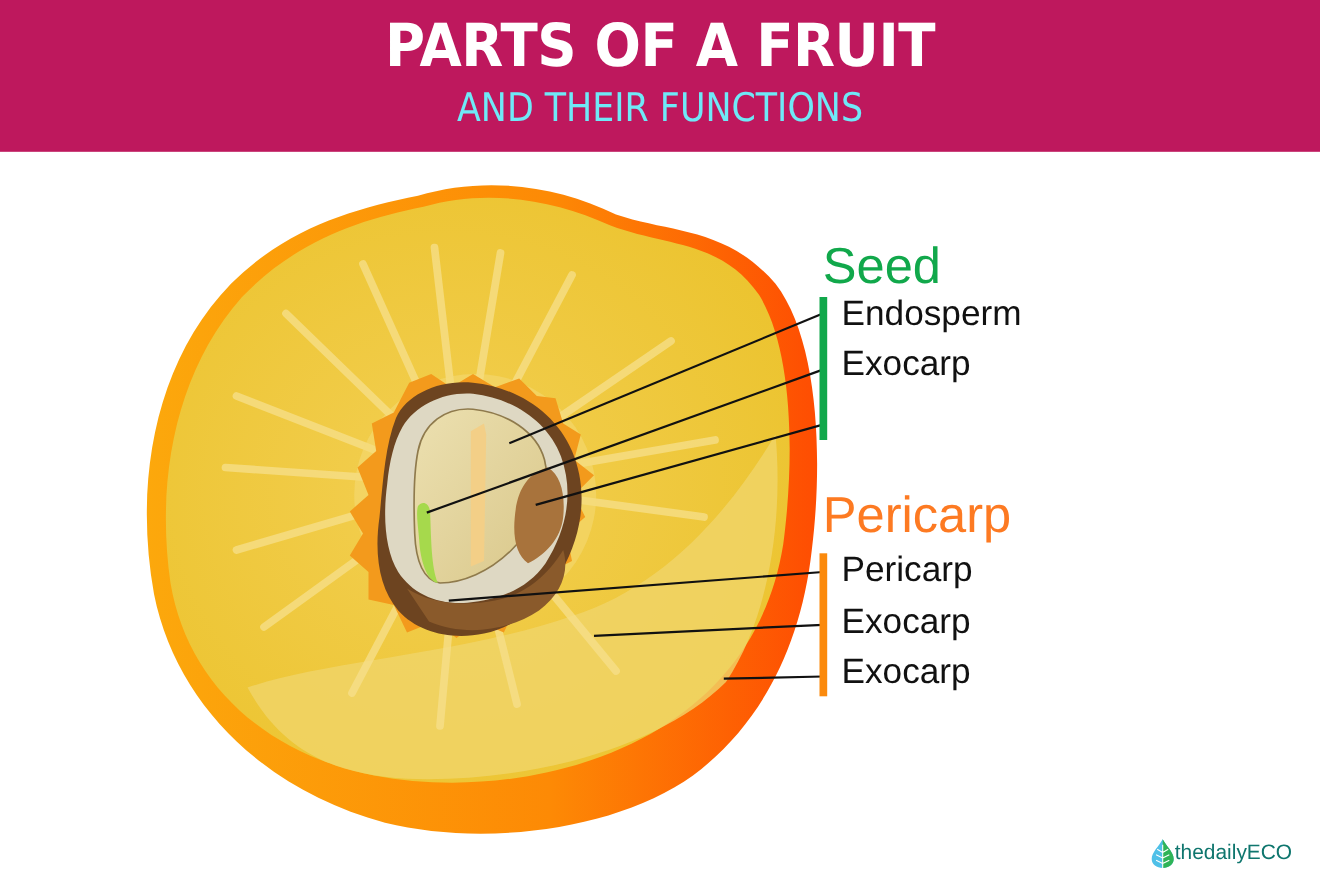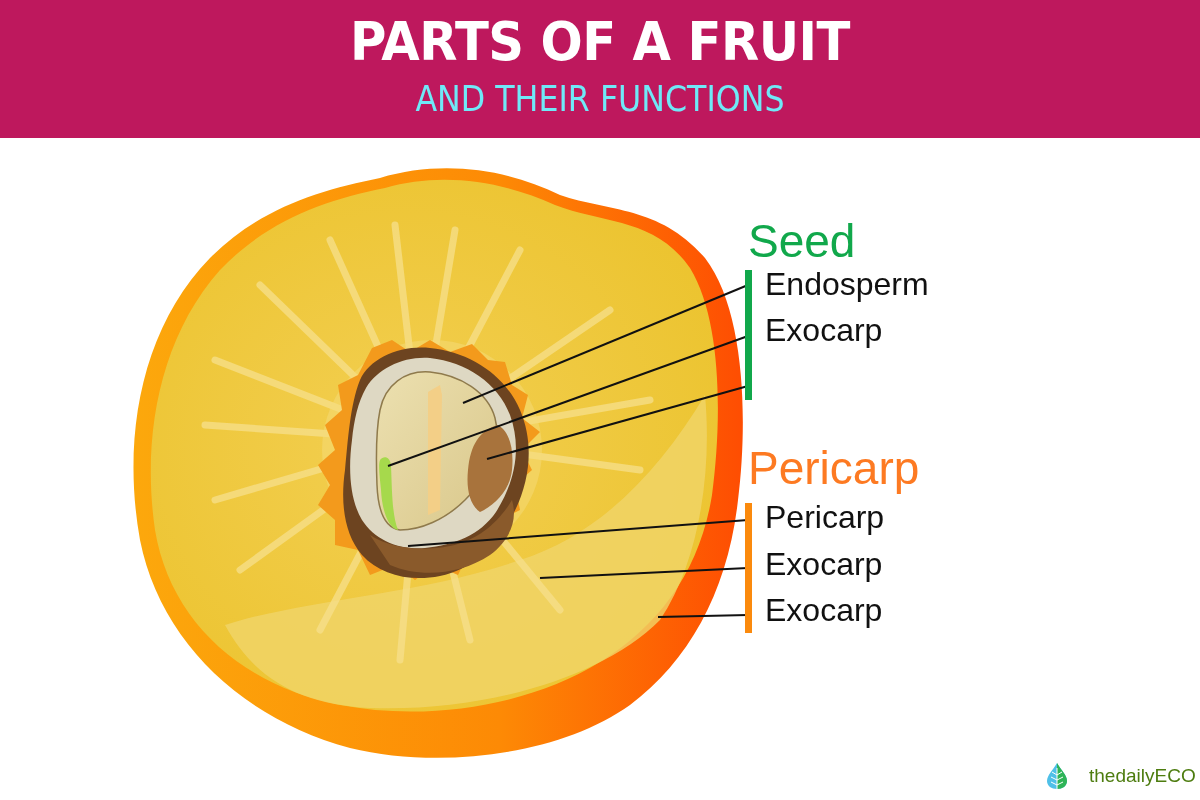--- a/index.html
+++ b/index.html
@@ -9,21 +9,21 @@
     .subtitle { position: absolute; left: 0; width: 1200px; top: 76px; color: #6fe9f7; font-family: "DejaVu Sans", sans-serif; font-size: 36px; line-height: 46px; transform: scaleX(0.88); }
     .diagram { position: absolute; left: 0; top: 0; width: 1200px; height: 800px; }
     .group-title { position: absolute; font-size: 46px; line-height: 50px; text-align: center; }
     .seed-title { left: 748px; top: 216px; color: #11a84b; }
     .peri-title { left: 748px; top: 443px; color: #fd7a22; }
     .bar { position: absolute; width: 7px; }
     .seed-bar { left: 745px; top: 270px; height: 130px; background: #11a84b; }
     .peri-bar { left: 745px; top: 503px; height: 130px; background: #fb8a0d; }
     .label { position: absolute; left: 765px; font-size: 32px; line-height: 36px; color: #111111; }
     .logo { position: absolute; left: 1046px; top: 762px; display: flex; align-items: center; }
-    .logo-text { font-size: 19px; color: #4d7c0f; margin-left: 21px; }
+    .logo-text { font-size: 19px; color: #0f766e; margin-left: 0; }
   </style>
 </head>
 <body>
 
 <div class="header">
   <div class="title">PARTS OF A FRUIT</div>
   <div class="subtitle">AND THEIR FUNCTIONS</div>
 </div>
 
 <div class="diagram">

